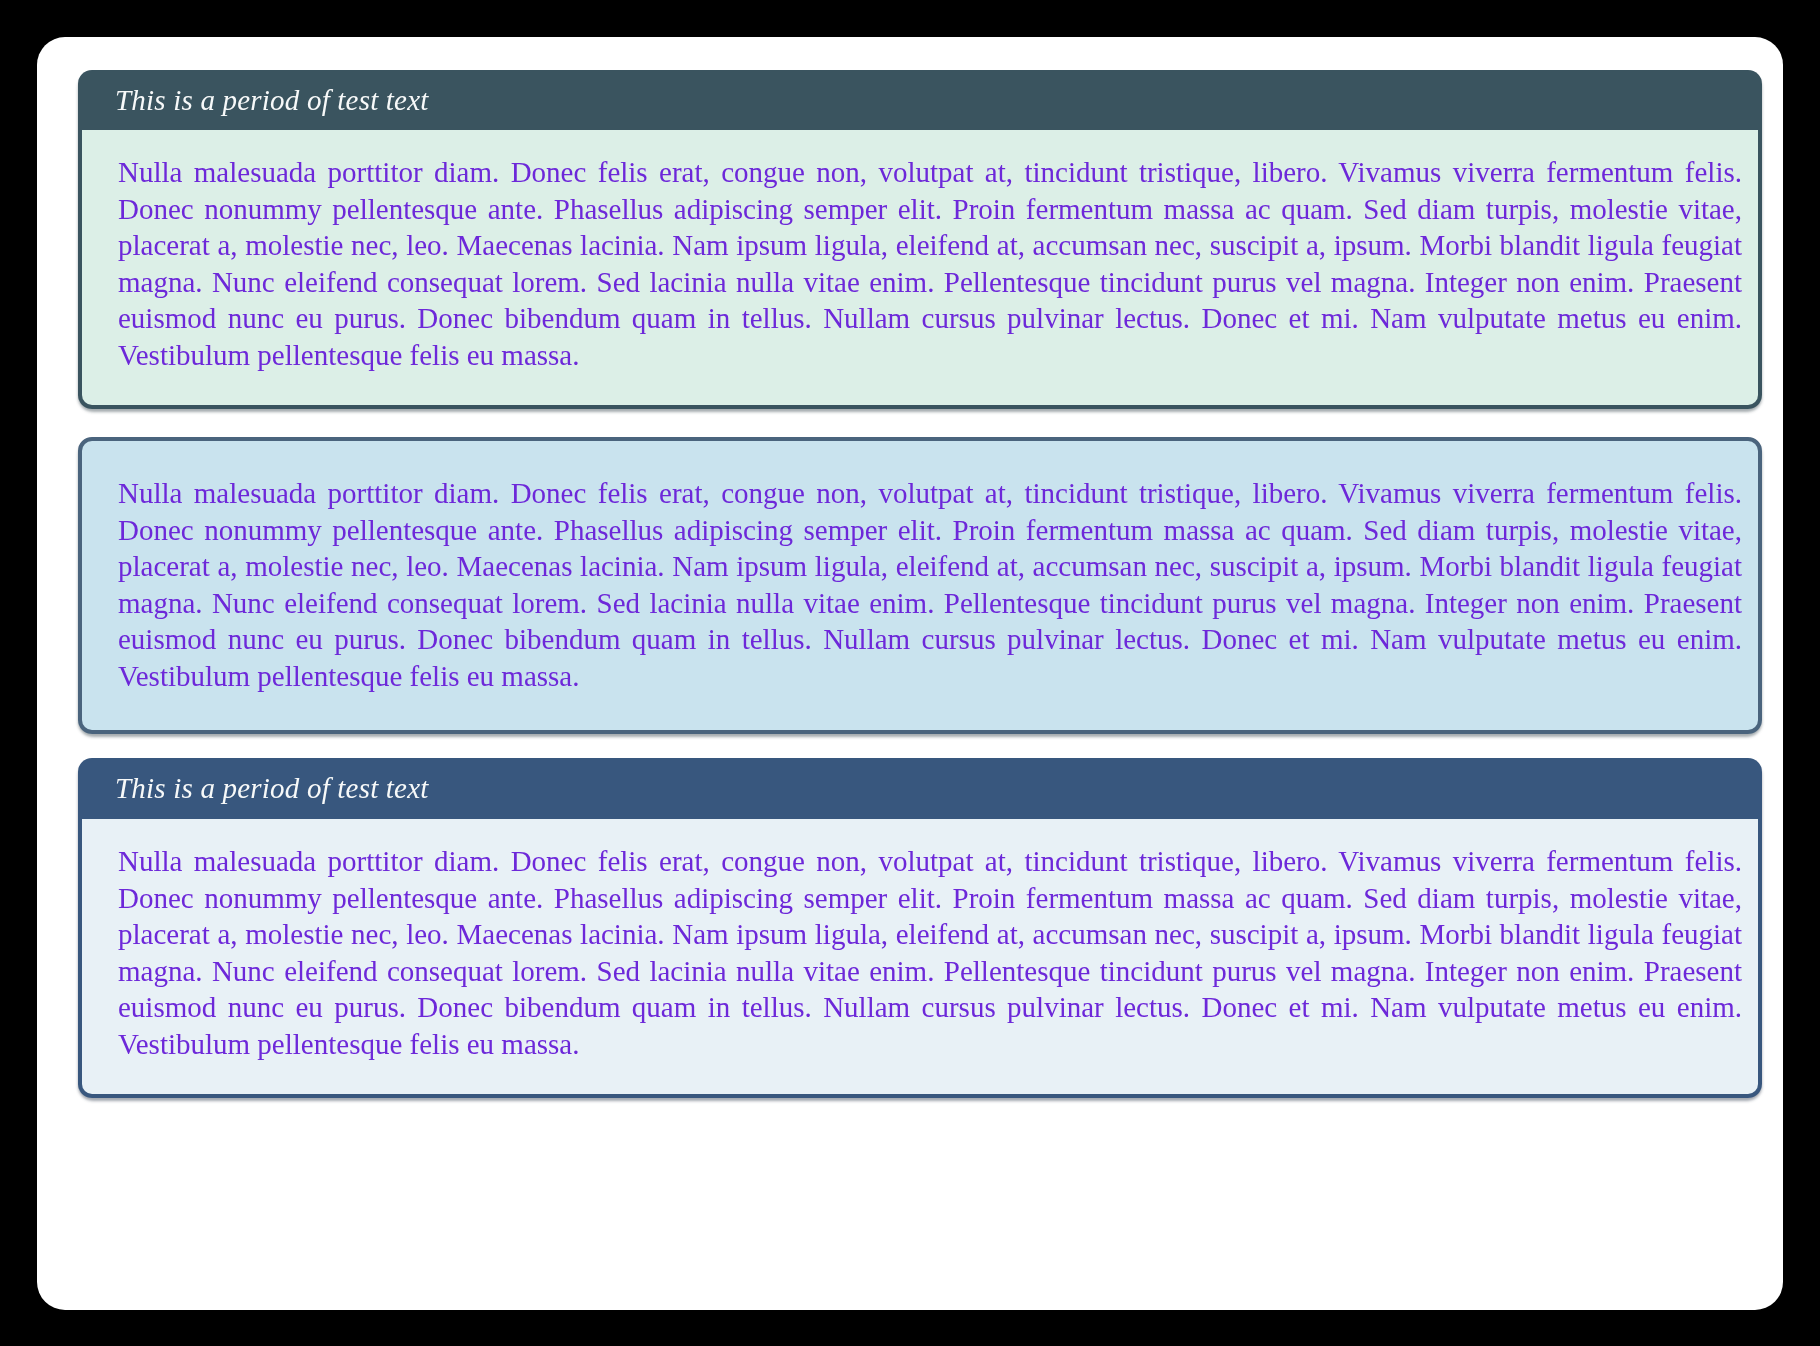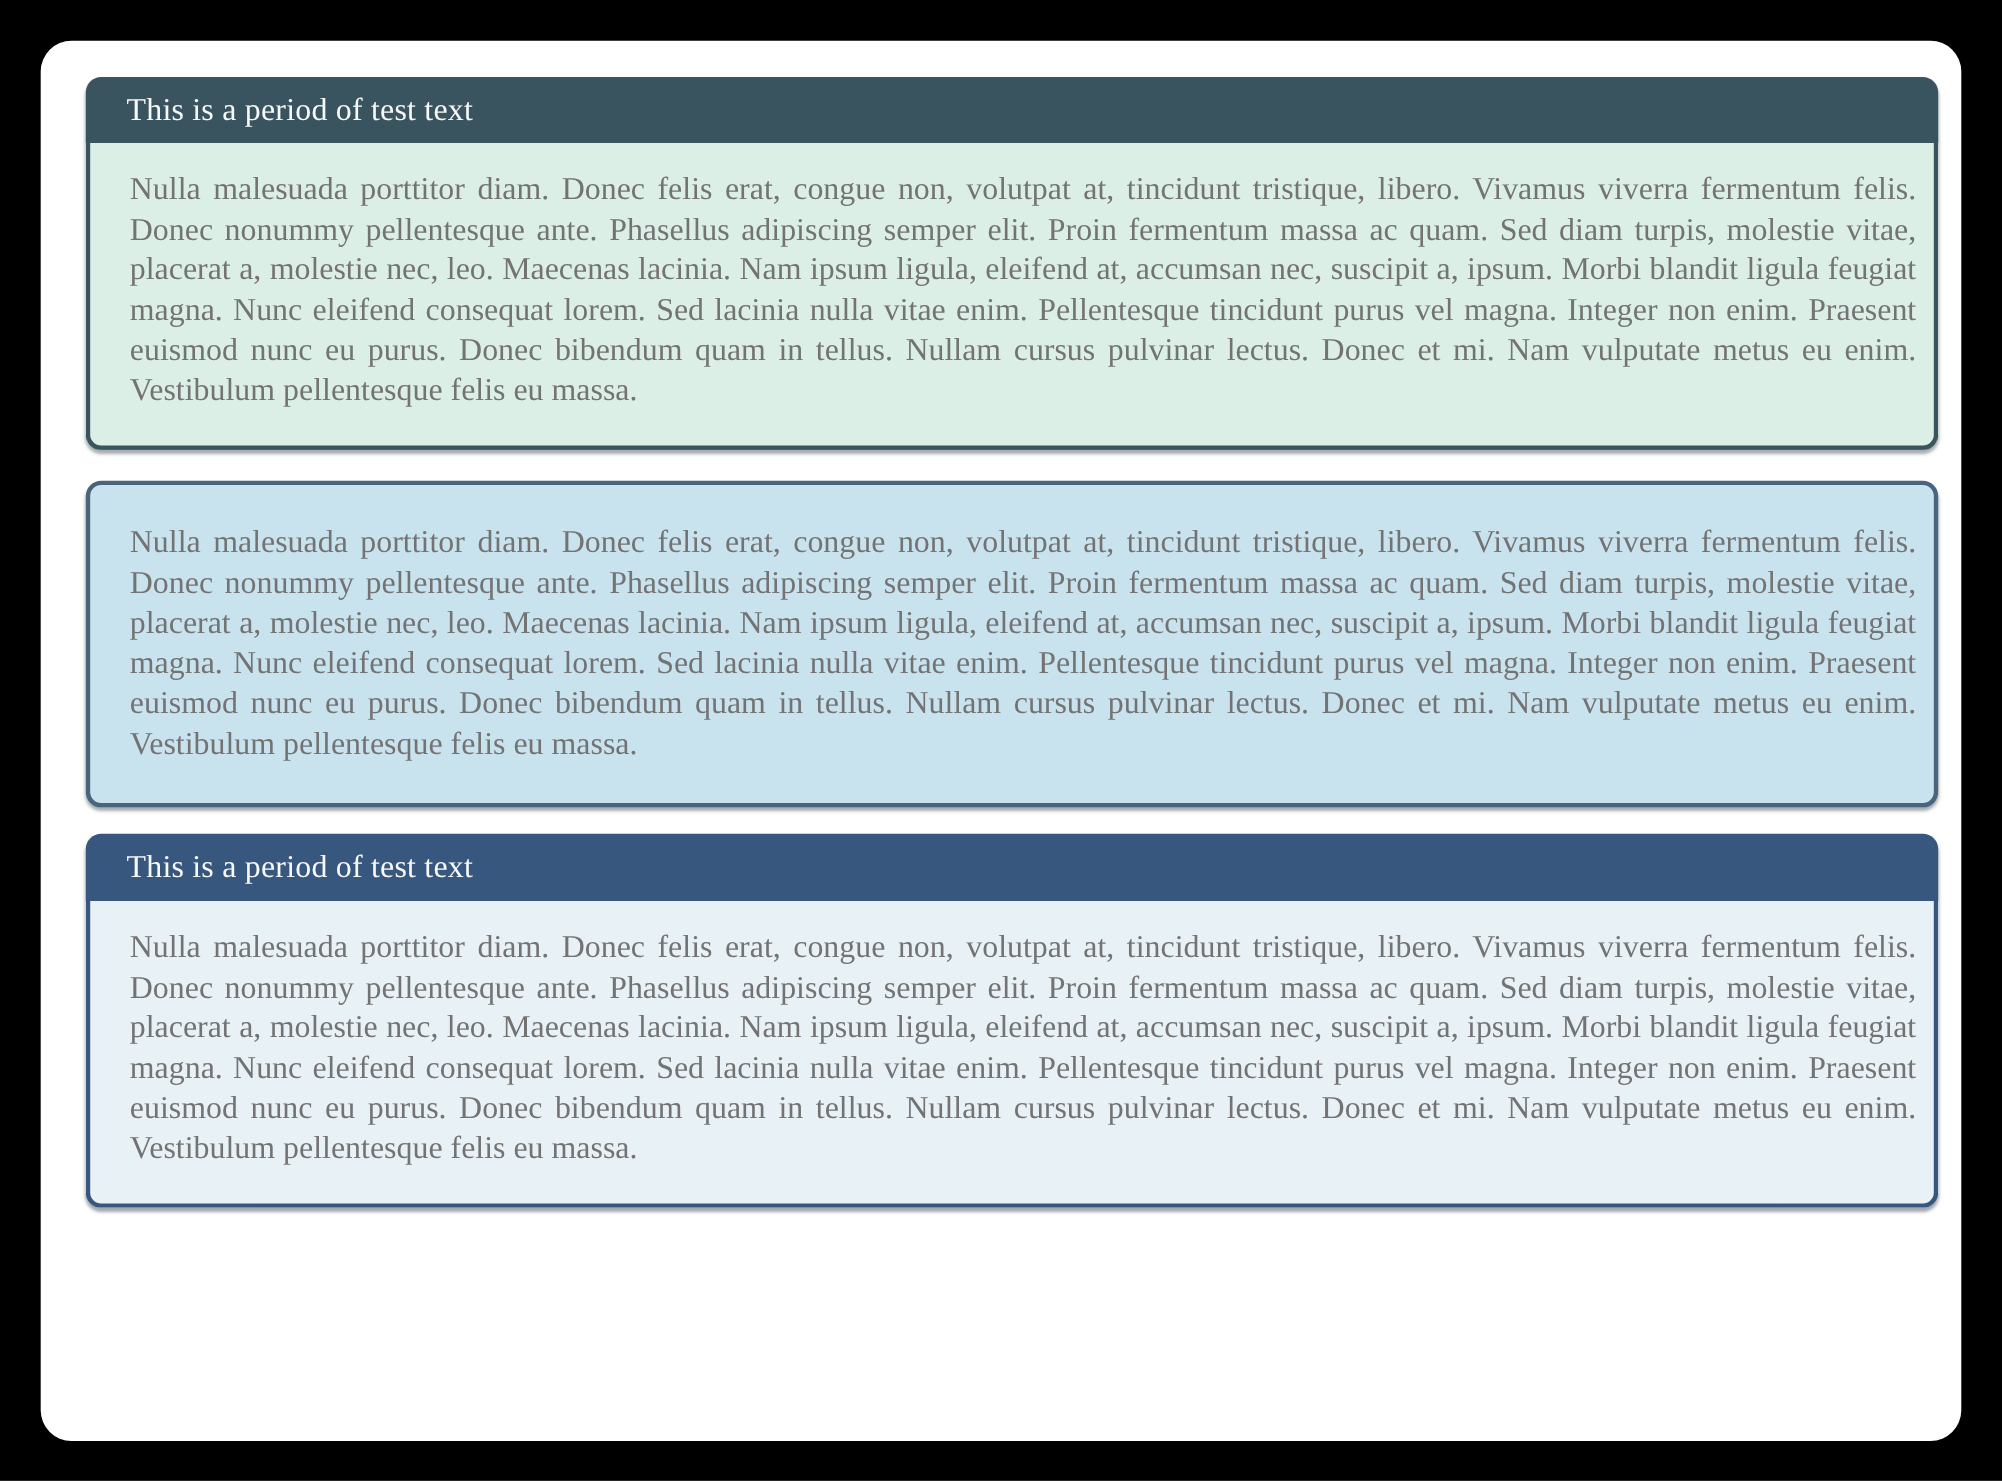--- a/index.html
+++ b/index.html
@@ -34,31 +34,32 @@
     display: flex;
     align-items: center;
     padding: 0 37px;
   }
 
   .tbox-title {
     font-size: 29px;
     color: #f7f9f9;
     letter-spacing: 0.2px;
     white-space: nowrap;
+    font-style: italic;
   }
 
   .tbox-body {
     border-radius: 0 0 14px 14px;
     padding: 24px 16px 32px 36px;
   }
 
   .tbox-body p {
     font-size: 29px;
     line-height: 36.5px;
-    color: #737373;
+    color: #6d28d9;
     text-align: justify;
   }
 
   
   .box1 { margin-bottom: 28px; box-shadow: 0 3px 3px rgba(55,70,78,0.45); }
   .box1 .tbox-header { background: #3a545f; }
   .box1 .tbox-body {
     background: #dcefe7;
     border: 4px solid #3a545f;
     border-top: none;

